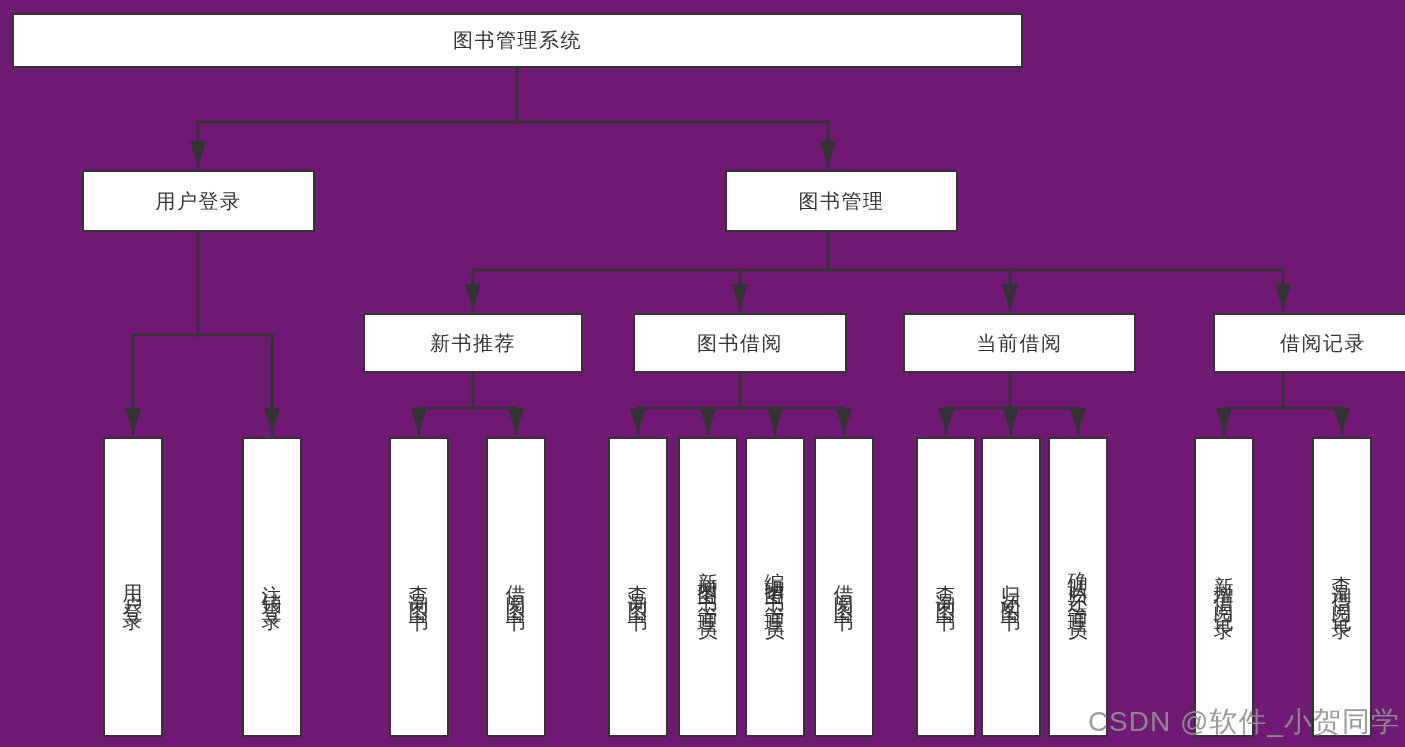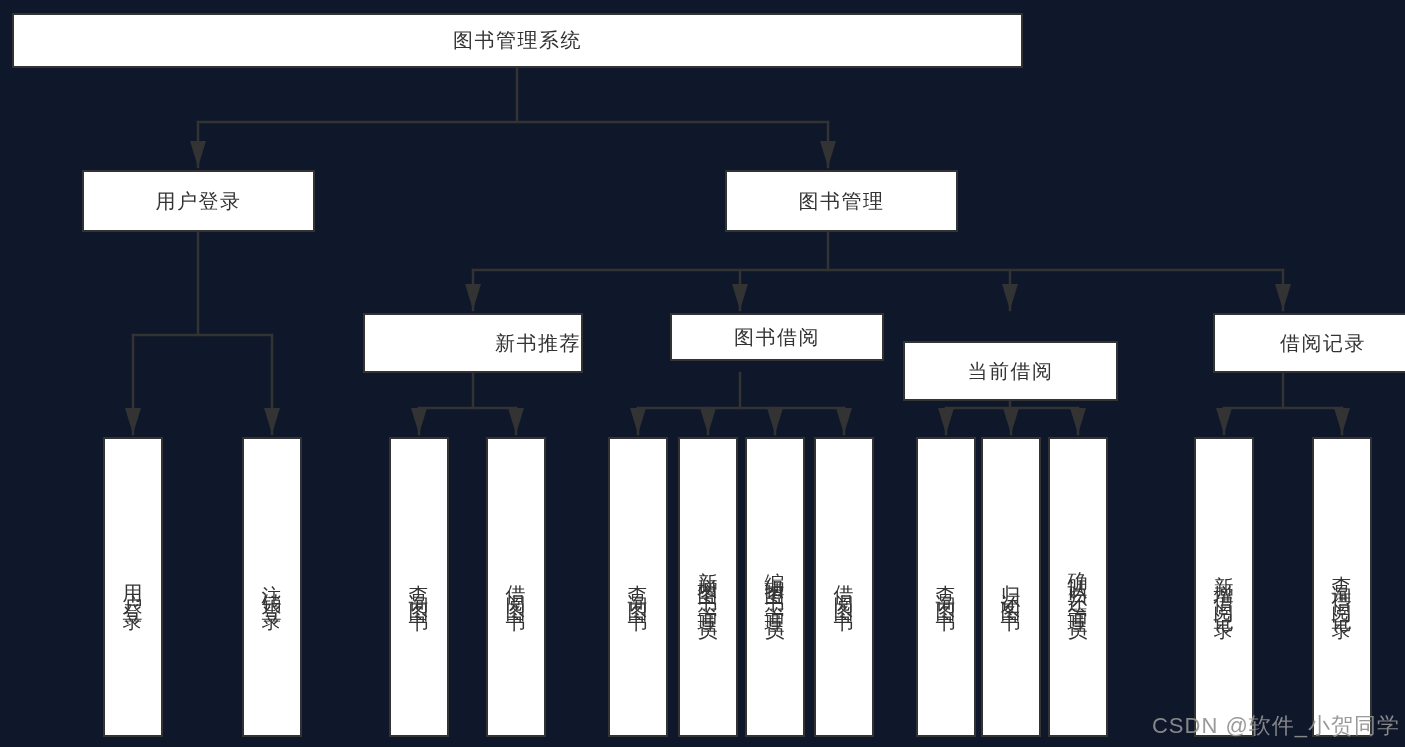--- a/index.html
+++ b/index.html
@@ -1,20 +1,20 @@
 <!DOCTYPE html>
 <html><head>
 <meta charset="utf-8">
 <style>
   html, body { margin: 0; padding: 0; background: #ffffff; }
   #stage {
     position: relative;
     width: 1405px;
     height: 747px;
-    background: #0f172a;
+    background: #701a75;
     overflow: hidden;
     font-family: "Liberation Sans", "DejaVu Sans", sans-serif;
   }
   #wires { position: absolute; left: 0; top: 0; width: 1405px; height: 747px; }
   .hbox {
     position: absolute;
     box-sizing: border-box;
     border: 2.5px solid #333333;
     background: #ffffff;
     display: flex;
@@ -45,21 +45,21 @@
     line-height: 1;
     letter-spacing: 9px;
     color: #333333;
     white-space: nowrap;
   }
   .vbox .vtext.long { letter-spacing: 7px; }
   .watermark {
     position: absolute;
     right: 5px;
     bottom: 6px;
-    font-size: 22px;
+    font-size: 28px;
     color: rgba(145, 145, 145, 0.92);
     letter-spacing: 1px;
     z-index: 5;
     white-space: nowrap;
   }
 </style>
 </head>
 <body>
 
 <div id="stage">
@@ -118,27 +118,27 @@
     <span>图书管理系统</span>
   </div>
 
   <div class="hbox" style="left:82px; top:170px; width:233px; height:62px;">
     <span>用户登录</span>
   </div>
   <div class="hbox" style="left:712px; top:170px; width:233px; height:62px;margin-left:13px;">
     <span>图书管理</span>
   </div>
 
-  <div class="hbox" style="left:363px; top:313px; width:220px; height:60px;justify-content:flex-end;">
+  <div class="hbox" style="left:363px; top:313px; width:220px; height:60px;">
     <span>新书推荐</span>
   </div>
-  <div class="hbox" style="left:633px; top:313px; width:214px; height:48px;margin-left:37px;">
+  <div class="hbox" style="left:633px; top:313px; width:214px; height:60px;">
     <span>图书借阅</span>
   </div>
-  <div class="hbox" style="left:903px; top:313px; width:215px; height:60px;margin-top:28px;">
+  <div class="hbox" style="left:903px; top:313px; width:233px; height:60px;">
     <span>当前借阅</span>
   </div>
   <div class="hbox" style="left:1173px; top:313px; width:220px; height:60px;margin-left:40px;">
     <span>借阅记录</span>
   </div>
 
   <div class="vbox" style="left:103px;">
     <span class="vtext">用户登录</span>
   </div>
   <div class="vbox" style="left:242px;">

